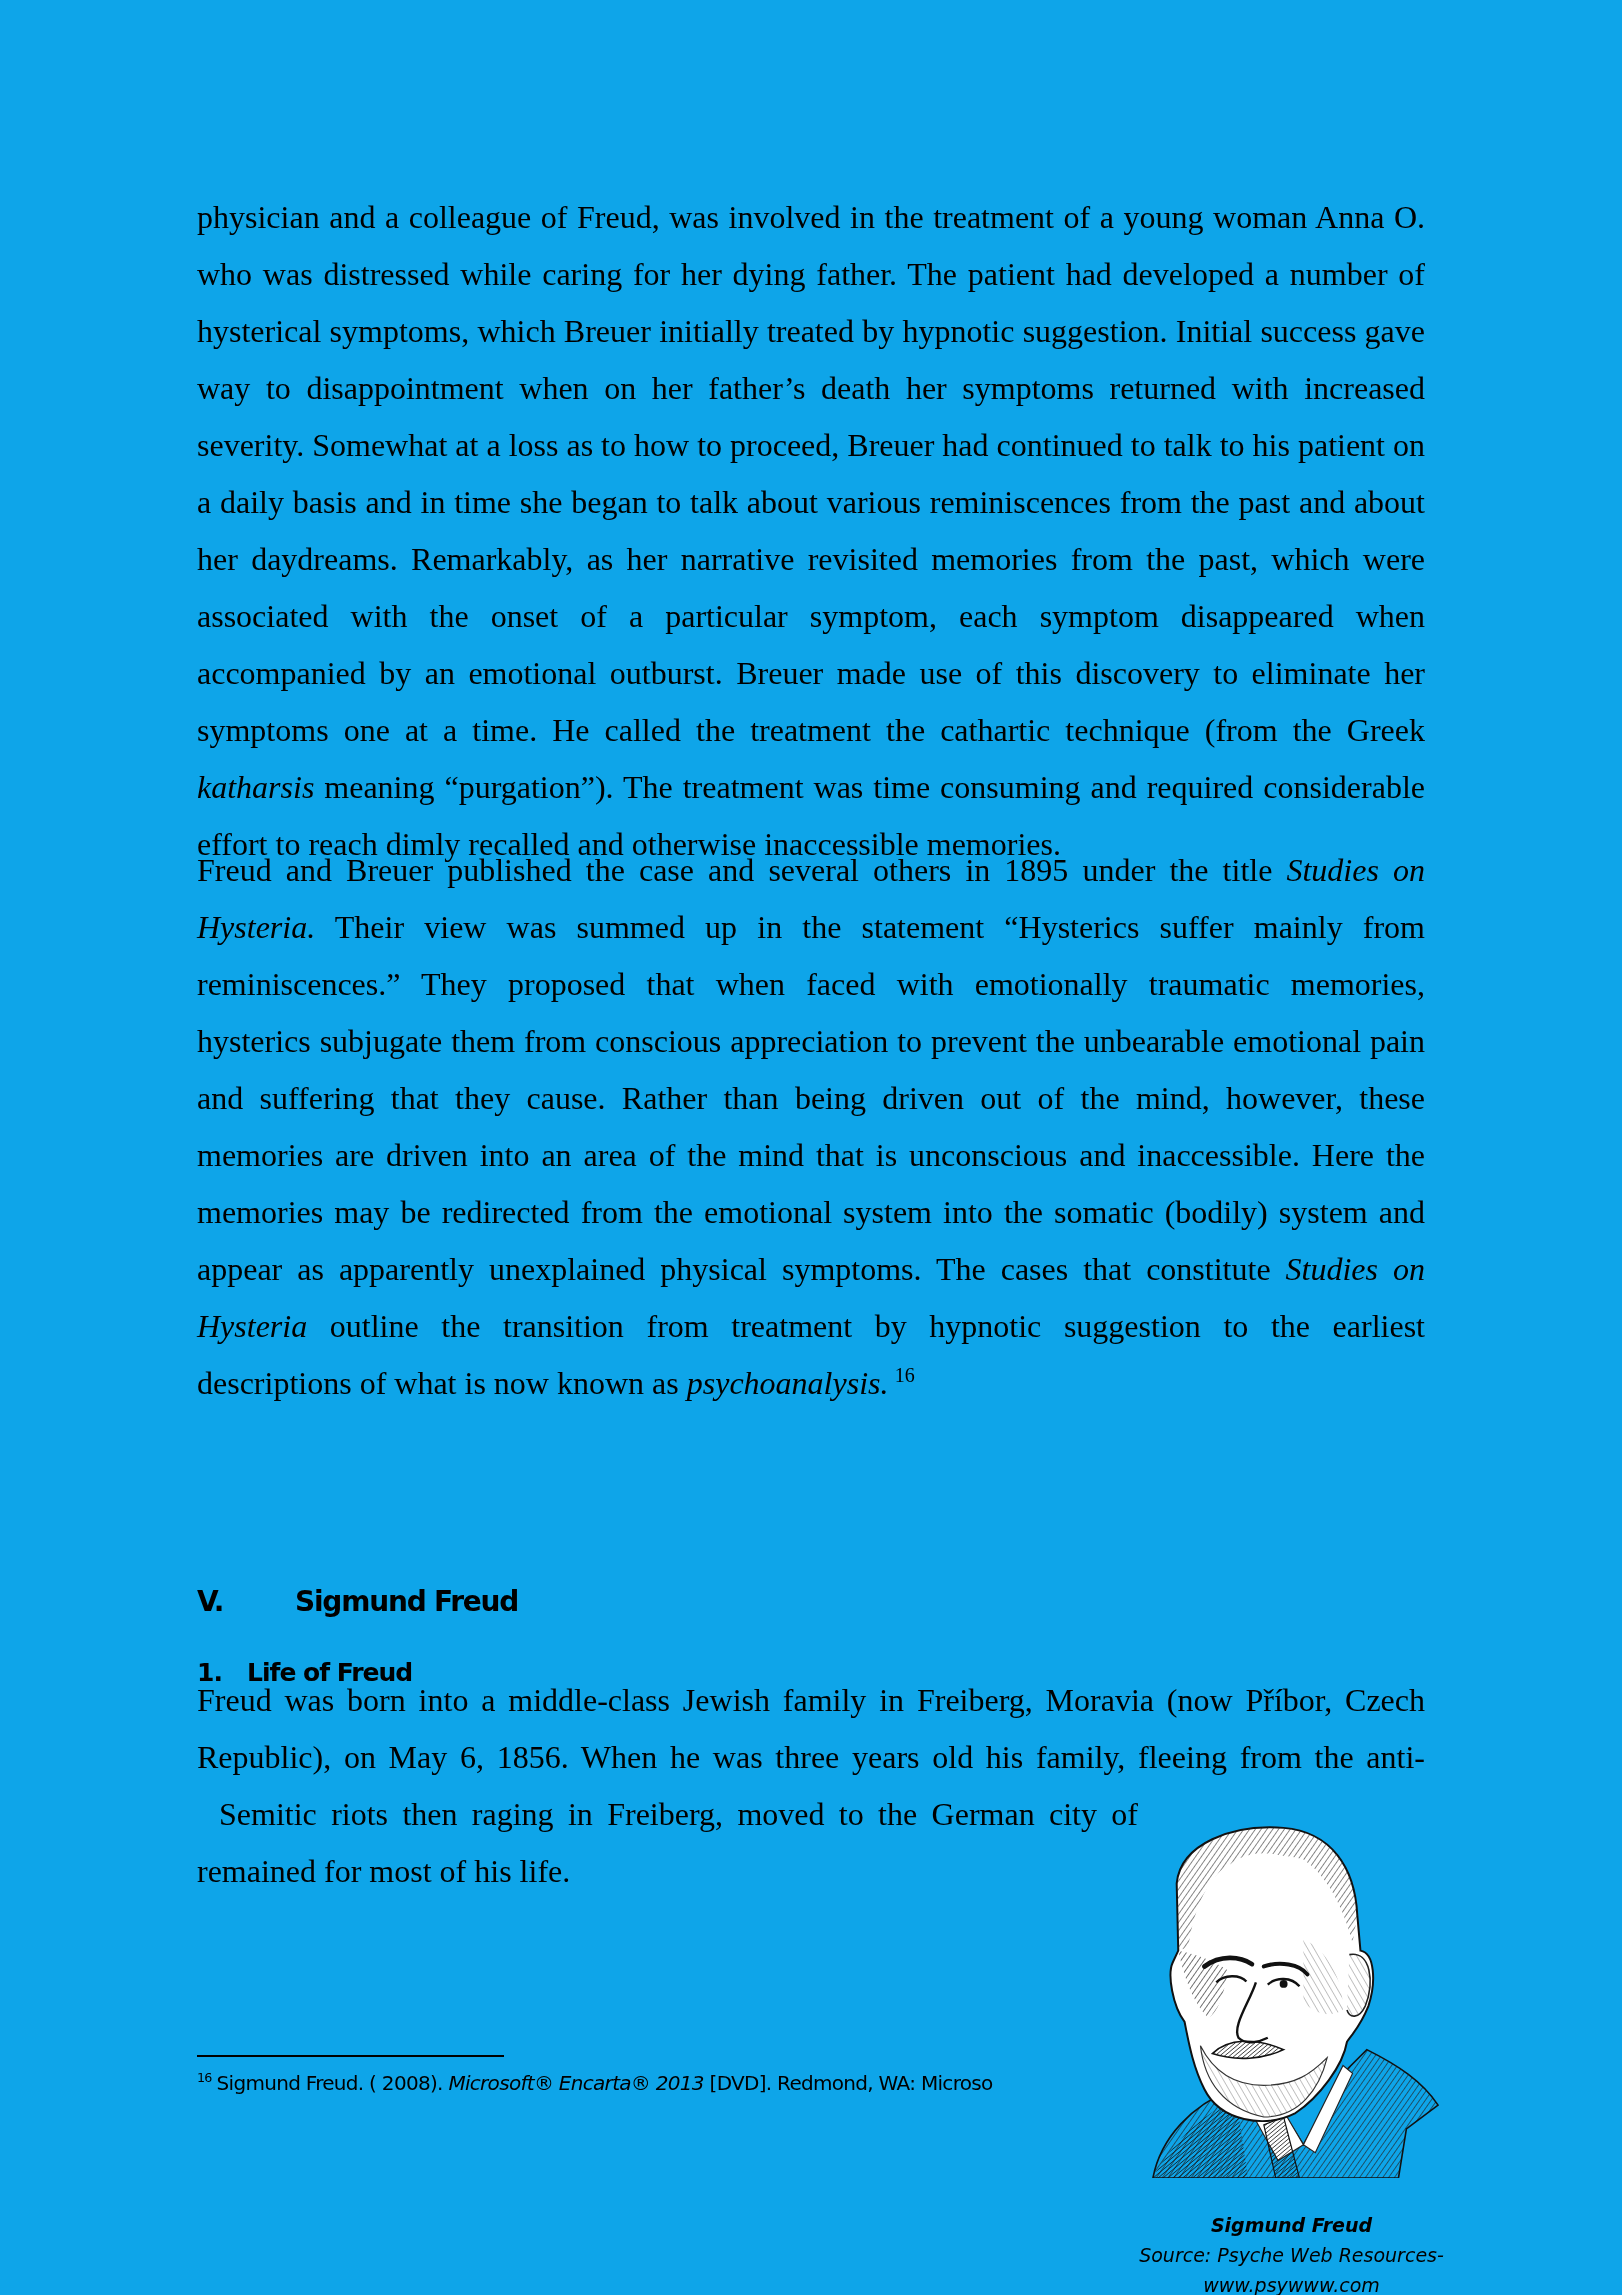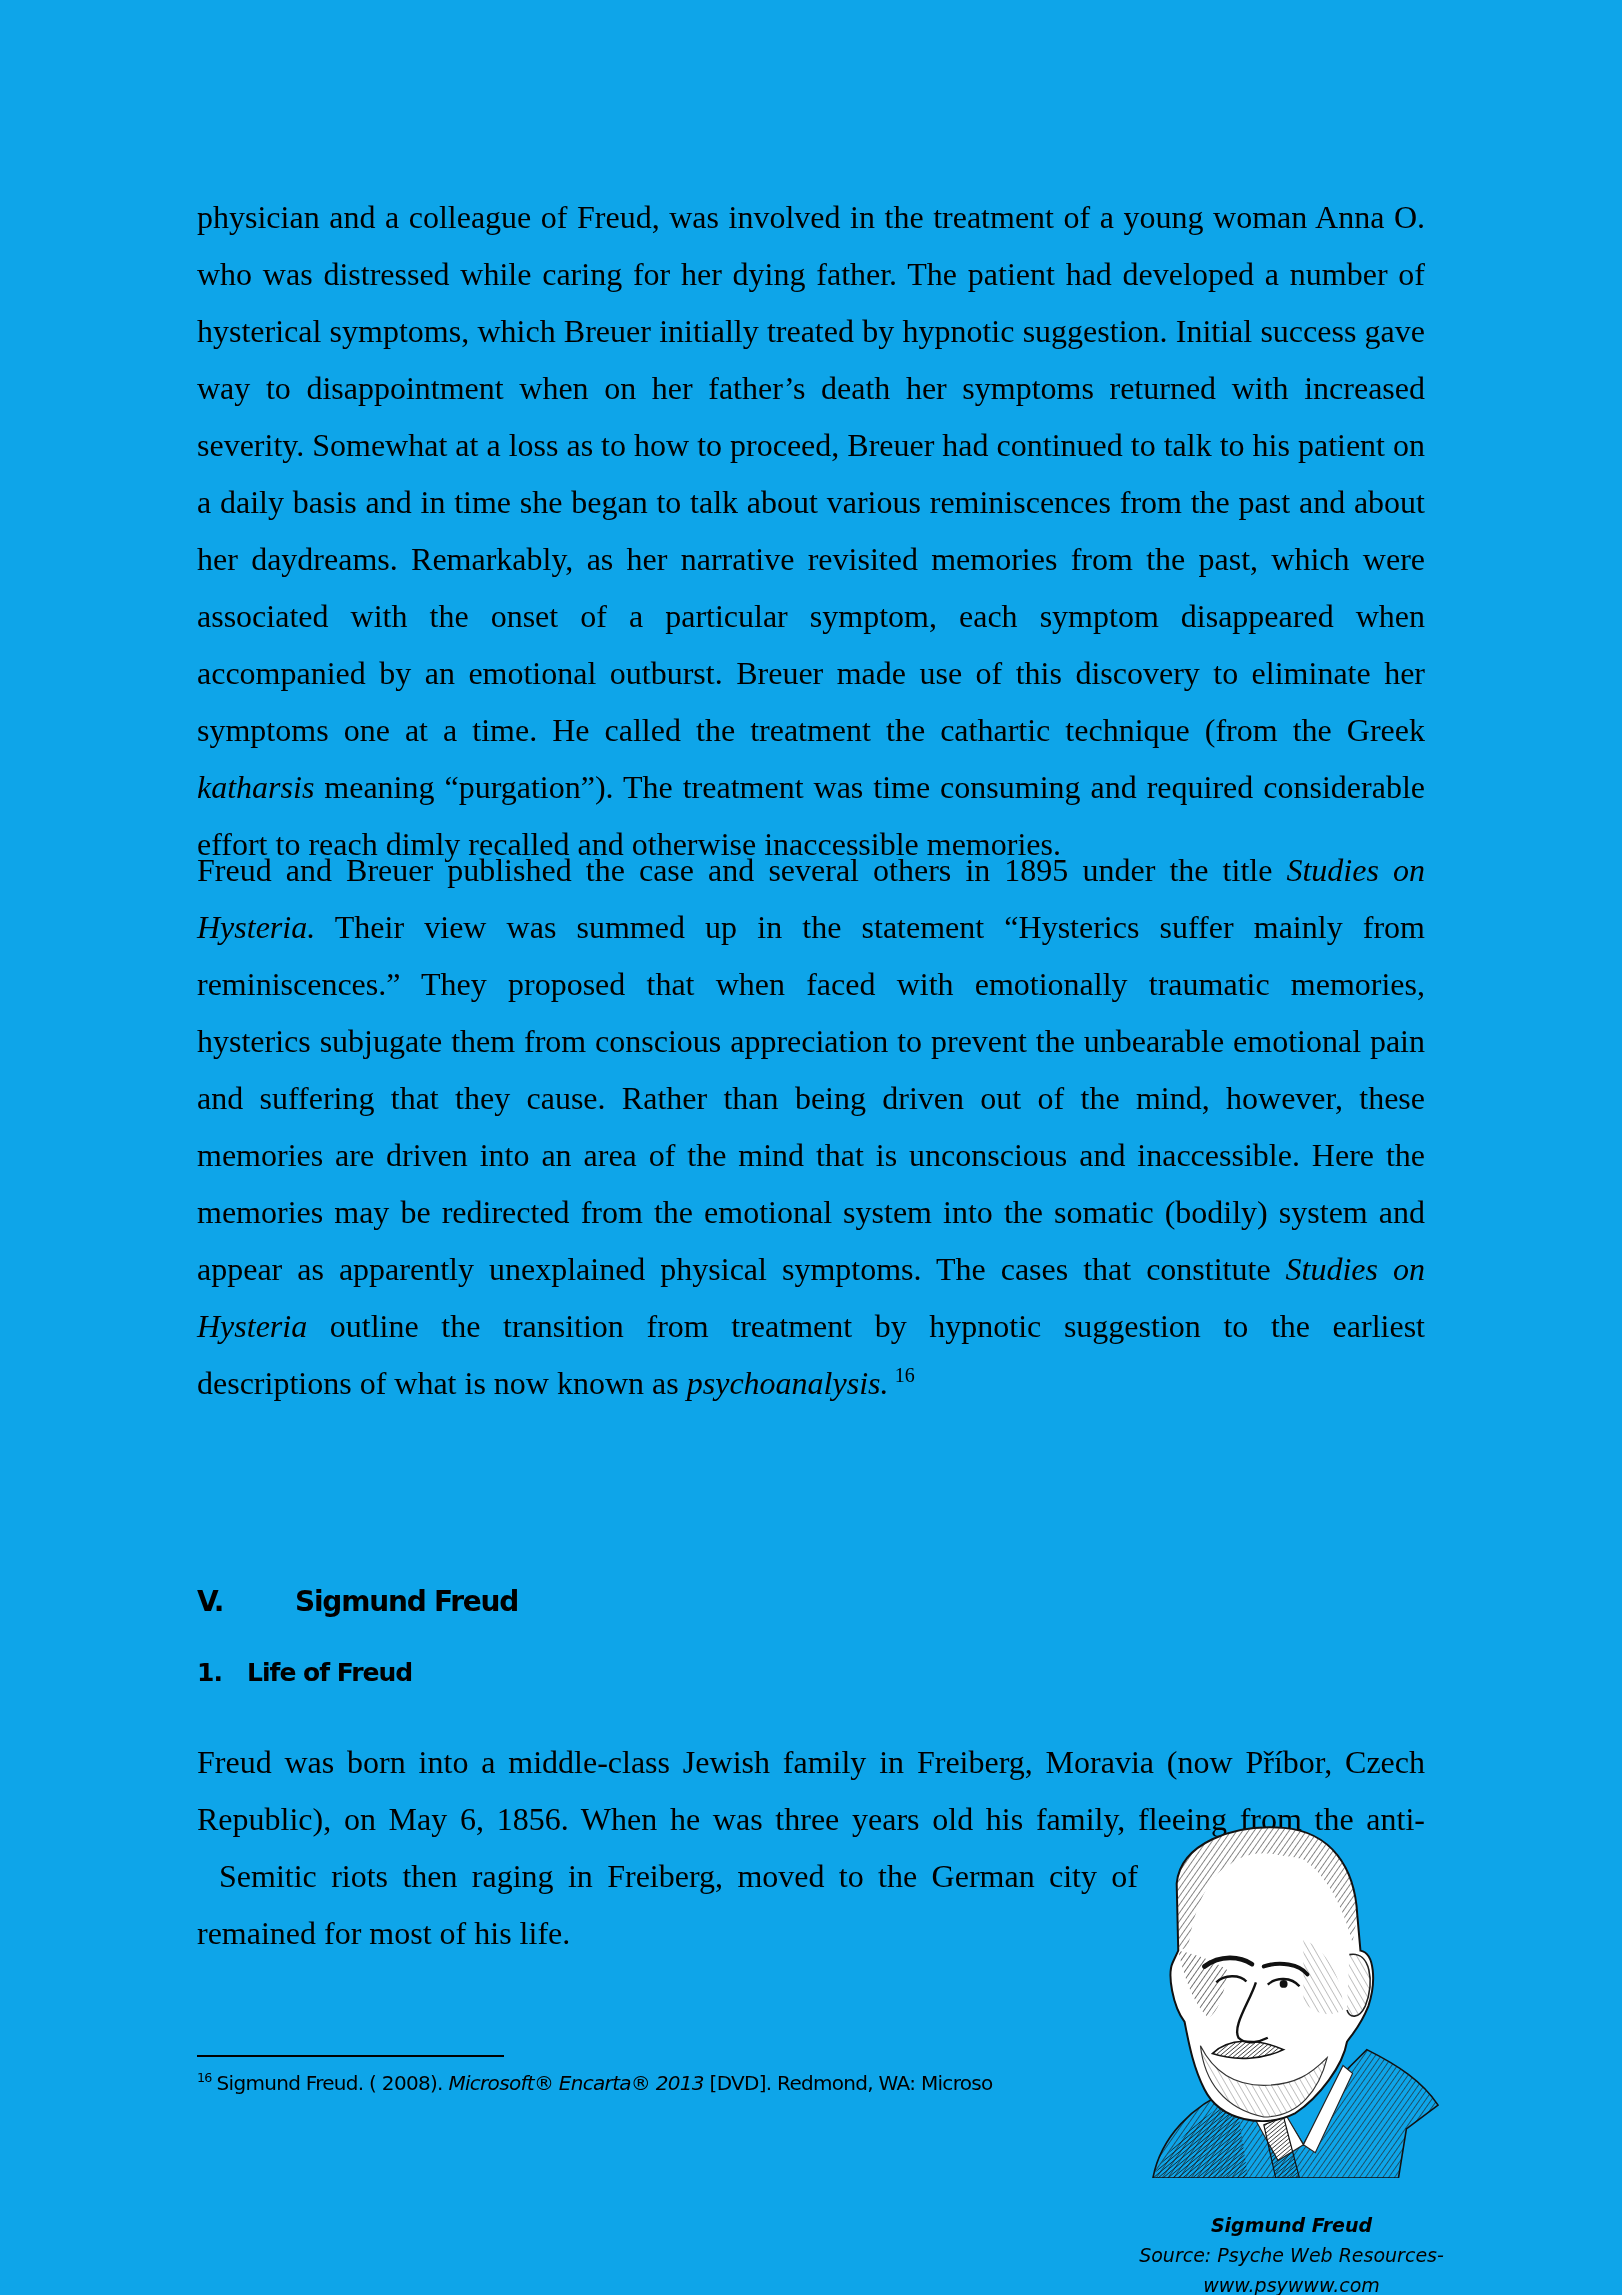--- a/index.html
+++ b/index.html
@@ -66,21 +66,21 @@
       letter-spacing: -1px;
       line-height: 28.5px;
       margin: 0;
       white-space: nowrap;
     }
     .h2 .num { display: inline-block; width: 50px; }
 
     .p3 {
       position: absolute;
       left: 197px;
-      top: 1734px;
+      top: 1672px;
       width: 1228px;
       font-family: "Liberation Serif", "DejaVu Serif", serif;
       font-size: 32px;
       line-height: 57px;
       margin: 0;
     }
     .p3 .line { display: block; white-space: nowrap; }
     .p3 .line.just { text-align: justify; text-align-last: justify; }
     .p3 .line.short { width: 919px; }
     .p3 .line.short.just { text-align: justify; text-align-last: justify; margin-left: 22px; }

